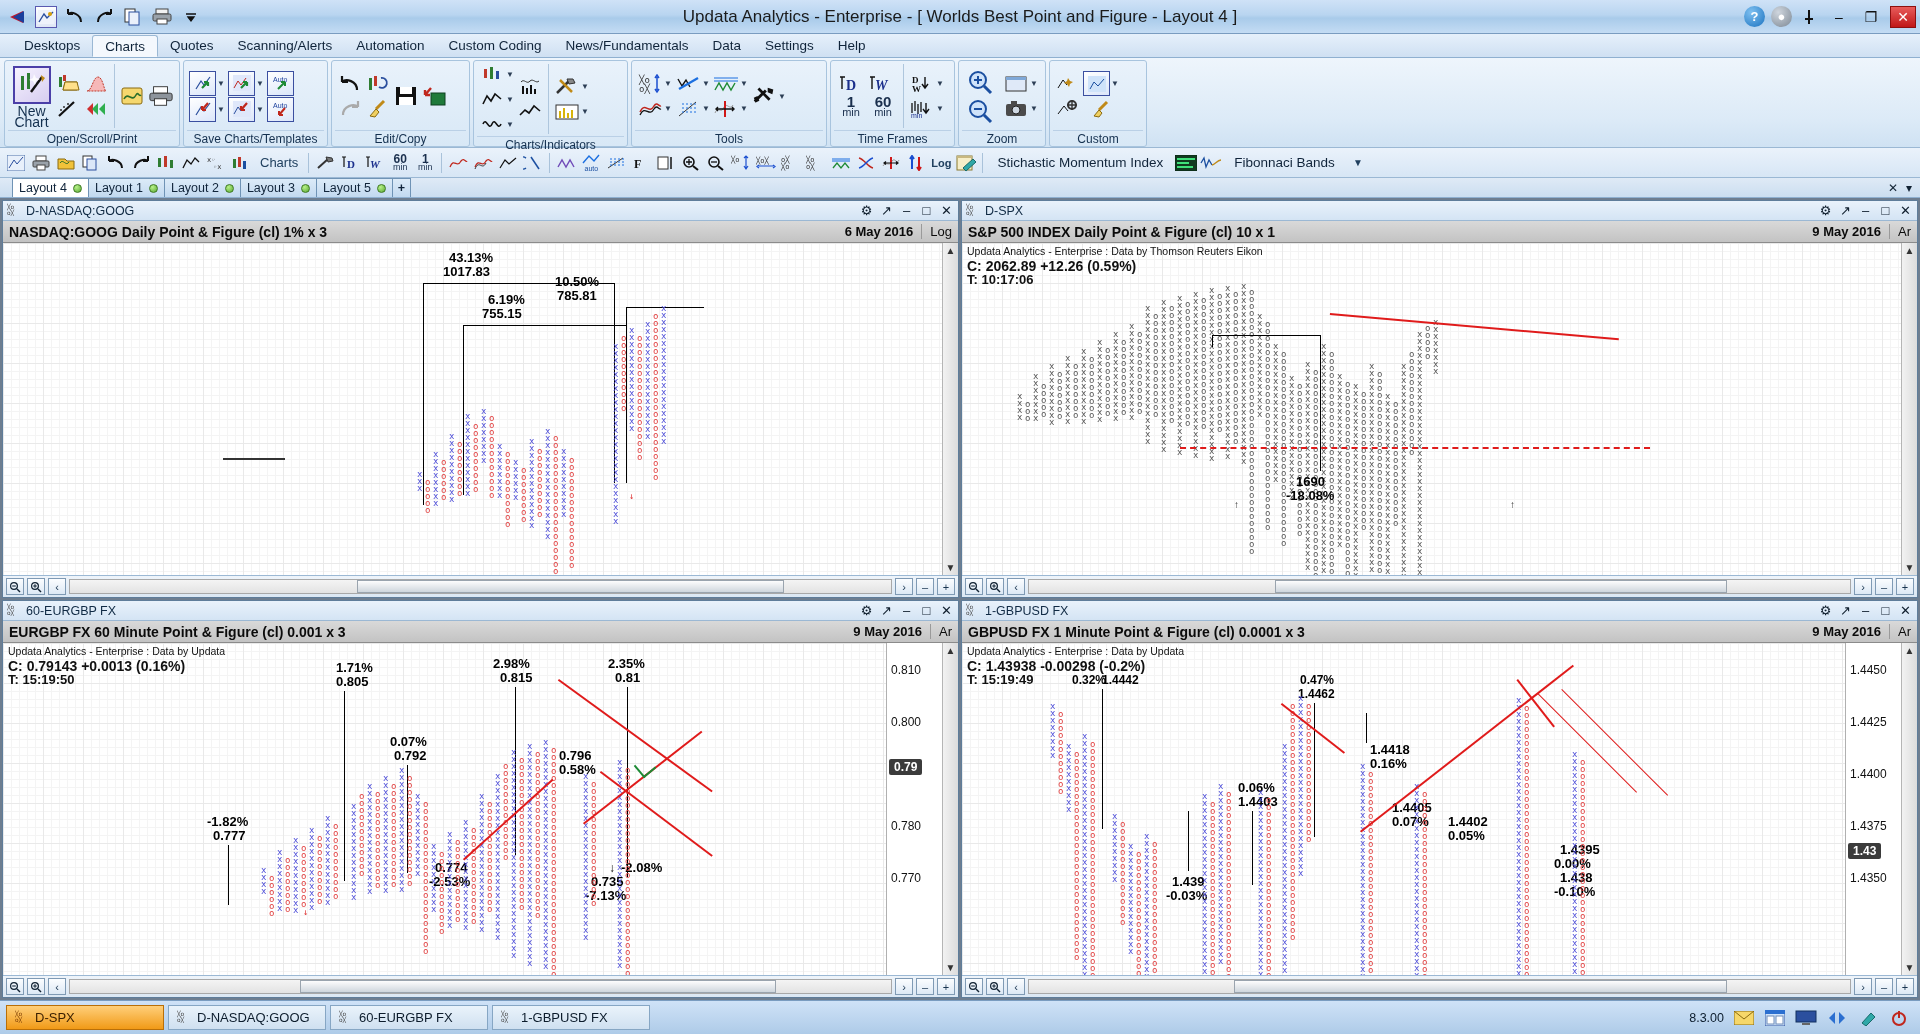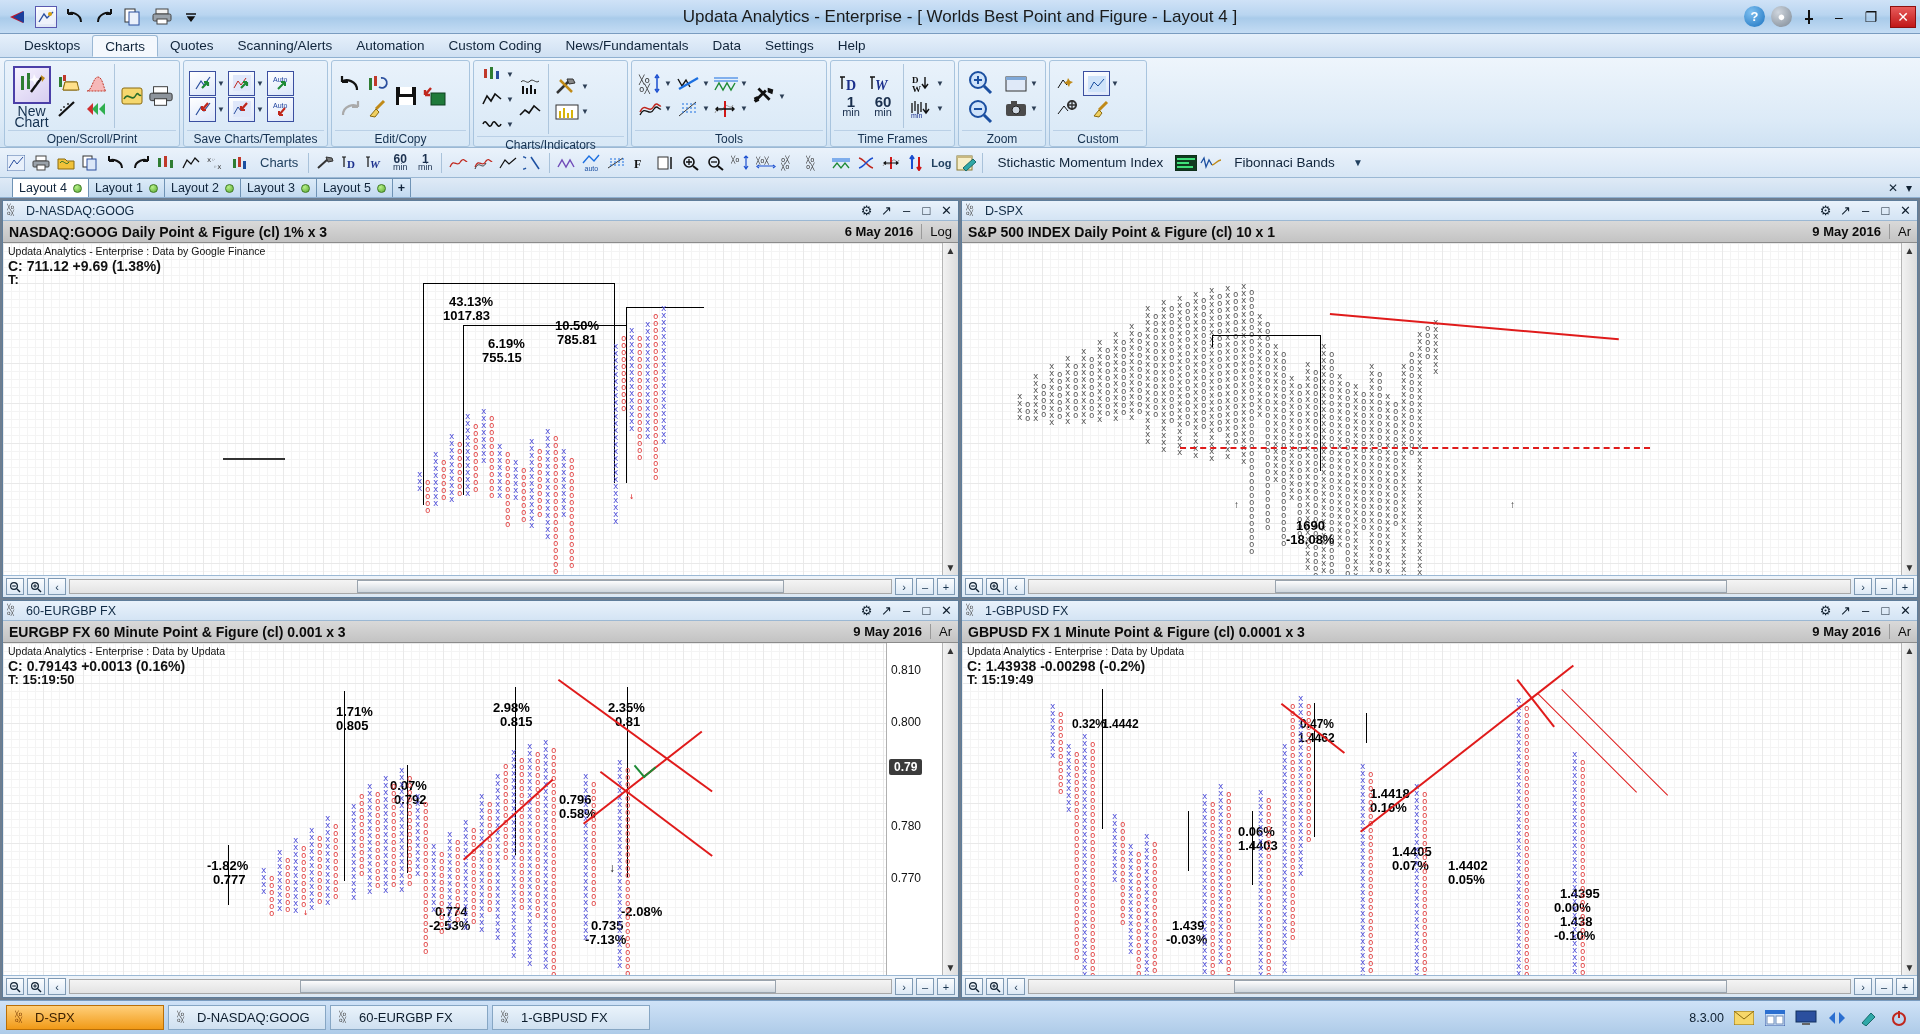--- a/index.html
+++ b/index.html
@@ -162,21 +162,21 @@
   }
   .ybadge.red { background: #c61c1c; }
   .scroll-col { flex: 0 0 16px; background: linear-gradient(90deg,#f2f2f2,#dcdcdc); border-left: 1px solid #b5b5b5; position: relative; }
   .scroll-col .arr { position:absolute; left:0; right:0; text-align:center; font-size:10px; color:#333; }
 
   .chart-info { position: absolute; left: 5px; top: 2px; font-size: 11px; color: #111; line-height: 13px; }
   .chart-info .src { font-size: 10.5px; }
   .chart-info .cval { font-size: 14px; font-weight: bold; margin-top: 2px; }
   .chart-info .tval { font-size: 13px; font-weight: bold; }
 
-  .ann { position: absolute; font-size: 13px; font-weight: bold; color: #000; line-height: 14px; white-space: nowrap; margin-top: 44px; }
+  .ann { position: absolute; font-size: 13px; font-weight: bold; color: #000; line-height: 14px; white-space: nowrap; }
   .ann.sm { font-size: 12px; }
   .measure { position: absolute; border-left: 1px solid #000; }
   .hline { position: absolute; border-top: 1px solid #000; }
 
   .panel-foot {
     height: 22px; flex: 0 0 22px;
     background: linear-gradient(180deg,#eef4fa,#dbe7f3);
     border-top: 1px solid #9bb8d4;
     display: flex; align-items: center; gap: 3px; padding: 0 3px;
   }
@@ -1047,25 +1047,20 @@
       </div>
       <div class="chart-head">
         <span>NASDAQ:GOOG Daily Point &amp; Figure (cl) 1% x 3</span>
         <span class="ch-right">
           <span>6 May 2016</span>
           <span class="ch-scale">Log</span>
         </span>
       </div>
       <div class="chart-body">
         <div class="plot">
-          <div class="chart-info">
-            <div class="src">Updata Analytics - Enterprise : Data by Google Finance</div>
-            <div class="cval">C: 711.12  +9.69 (1.38%)</div>
-            <div class="tval">T:</div>
-          </div>
 
           <div class="ann" style="left:446px;top:8px">43.13%</div>
           <div class="ann" style="left:440px;top:22px">1017.83</div>
           <div class="hline" style="left:420px;top:40px;width:191px"></div>
           <div class="measure" style="left:420px;top:40px;height:222px"></div>
           <div class="measure" style="left:611px;top:40px;height:200px"></div>
 
           <div class="ann" style="left:552px;top:32px">10.50%</div>
           <div class="ann" style="left:554px;top:46px">785.81</div>
           <div class="hline" style="left:623px;top:64px;width:78px"></div>
@@ -1157,20 +1152,25 @@
       </div>
       <div class="chart-head">
         <span>S&amp;P 500 INDEX Daily Point &amp; Figure (cl) 10 x 1</span>
         <span class="ch-right">
           <span>9 May 2016</span>
           <span class="ch-scale">Ar</span>
         </span>
       </div>
       <div class="chart-body">
         <div class="plot">
+          <div class="chart-info">
+            <div class="src">Updata Analytics - Enterprise : Data by Thomson Reuters Eikon</div>
+            <div class="cval">C: 2062.89  +12.26 (0.59%)</div>
+            <div class="tval">T: 10:17:06</div>
+          </div>
 
           <div class="pnf k" style="left:55px;top:150px">x<br>x<br>x<br>x</div>
           <div class="pnf k" style="left:63px;top:158px">o<br>o<br>o</div>
           <div class="pnf k" style="left:71px;top:130px">x<br>x<br>x<br>x<br>x<br>x<br>x</div>
           <div class="pnf k" style="left:79px;top:140px">o<br>o<br>o<br>o<br>o</div>
           <div class="pnf k" style="left:87px;top:120px">x<br>x<br>x<br>x<br>x<br>x<br>x<br>x<br>x</div>
           <div class="pnf k" style="left:95px;top:128px">o<br>o<br>o<br>o<br>o<br>o<br>o</div>
           <div class="pnf k" style="left:103px;top:112px">x<br>x<br>x<br>x<br>x<br>x<br>x<br>x<br>x<br>x</div>
           <div class="pnf k" style="left:111px;top:120px">o<br>o<br>o<br>o<br>o<br>o<br>o<br>o</div>
           <div class="pnf k" style="left:119px;top:105px">x<br>x<br>x<br>x<br>x<br>x<br>x<br>x<br>x<br>x<br>x</div>
@@ -1504,20 +1504,28 @@
           <div class="pnf o" style="left:562px;top:62px">o<br>o<br>o<br>o<br>o<br>o<br>o<br>o<br>o<br>o<br>o<br>o<br>o<br>o<br>o<br>o<br>o<br>o<br>o<br>o<br>o<br>o<br>o<br>o<br>o<br>o<br>o<br>o<br>o<br>o<br>o<br>o<br>o<br>o<br>o<br>o<br>o<br>o<br>o<br>o<br>o<br>o<br>o<br>o</div>
           <div class="pnf x" style="left:610px;top:108px">x<br>x<br>x<br>x<br>x<br>x<br>x<br>x<br>x<br>x<br>x<br>x<br>x<br>x<br>x<br>x<br>x<br>x<br>x<br>x<br>x<br>x<br>x<br>x<br>x<br>x<br>x<br>x<br>x<br>x<br>x<br>x<br>x<br>x<br>x<br>x<br>x<br>x</div>
           <div class="pnf o" style="left:618px;top:116px">o<br>o<br>o<br>o<br>o<br>o<br>o<br>o<br>o<br>o<br>o<br>o<br>o<br>o<br>o<br>o<br>o<br>o<br>o<br>o<br>o<br>o<br>o<br>o<br>o<br>o<br>o<br>o<br>o<br>o<br>o<br>o<br>o<br>o<br>o<br>o<br>o<br>o<br>o<br>o<br>o<br>o<br>o<br>o<br>o<br>o</div>
 
           <div class="tline" style="left:320px;top:60px;width:80px;transform:rotate(38deg)"></div>
           <div class="tline" style="left:398px;top:188px;width:270px;transform:rotate(-38deg)"></div>
           <div class="tline thin" style="left:576px;top:50px;width:140px;transform:rotate(45deg)"></div>
           <div class="tline thin" style="left:600px;top:46px;width:150px;transform:rotate(45deg)"></div>
           <div class="tline" style="left:556px;top:36px;width:60px;transform:rotate(52deg)"></div>
         </div>
+        <div class="yaxis">
+          <div class="ytick" style="top:20px">1.4450</div>
+          <div class="ytick" style="top:72px">1.4425</div>
+          <div class="ytick" style="top:124px">1.4400</div>
+          <div class="ytick" style="top:176px">1.4375</div>
+          <div class="ybadge" style="top:200px">1.43</div>
+          <div class="ytick" style="top:228px">1.4350</div>
+        </div>
         <div class="scroll-col">
           <div class="arr" style="top:2px">▲</div>
           <div class="arr" style="bottom:2px">▼</div>
         </div>
       </div>
       <div class="panel-foot">
         <span class="fbtn">
           <svg width="12" height="12" viewBox="0 0 12 12">
               <circle cx="5" cy="5" r="3.4" fill="none" stroke="#123" stroke-width="1.2"></circle>
               <path d="M8 8 L11 11" stroke="#123" stroke-width="1.4"></path>

